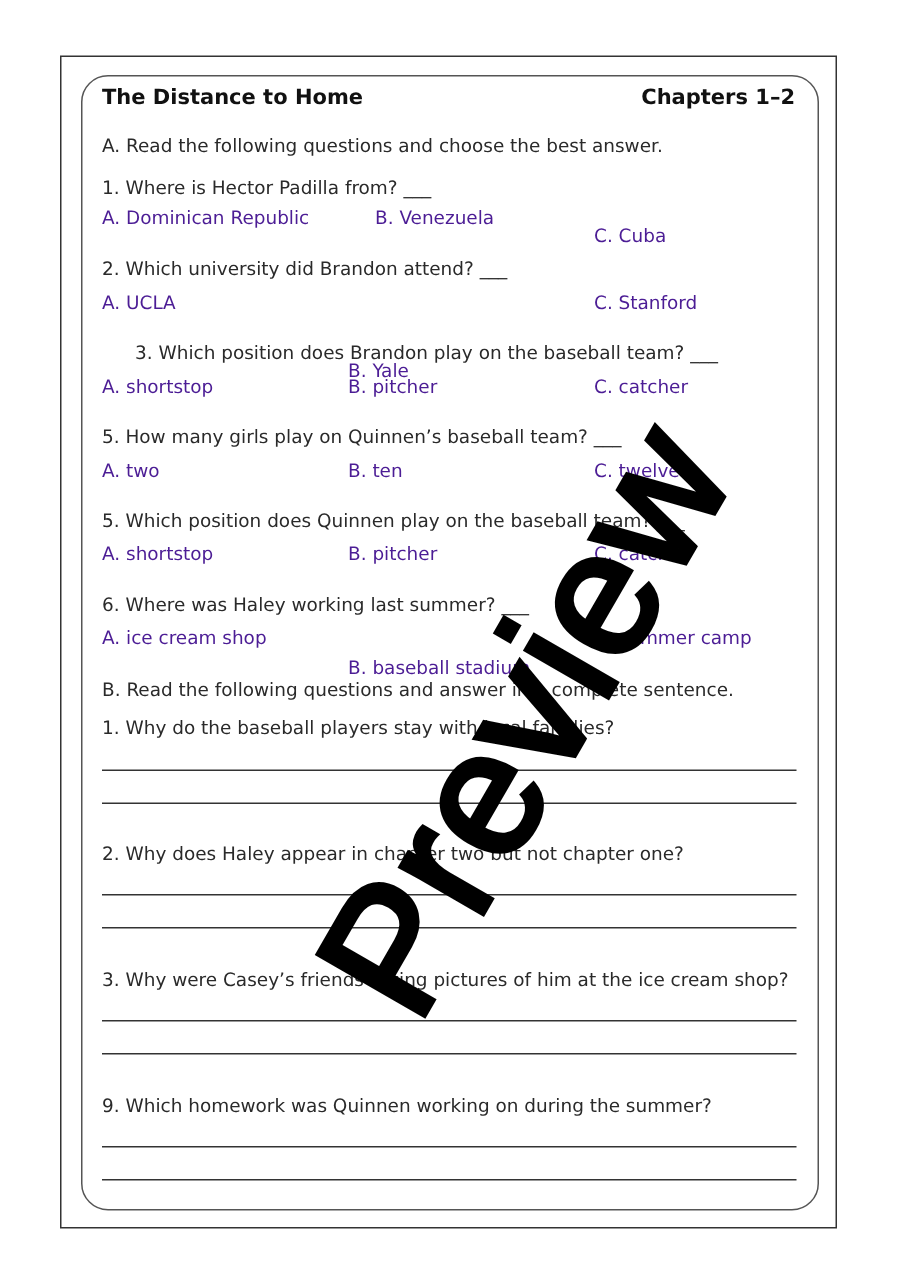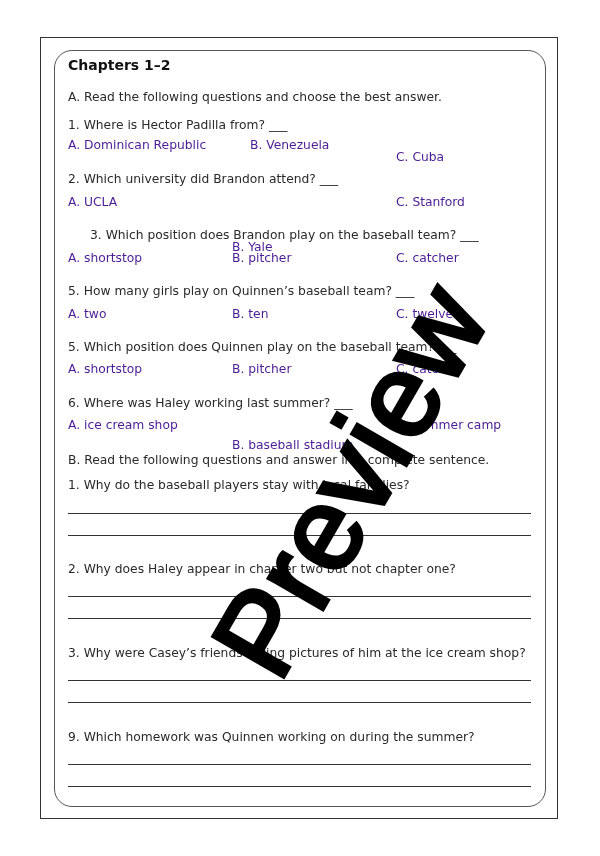--- a/index.html
+++ b/index.html
@@ -22,20 +22,21 @@
                  color: #000; letter-spacing: 1px; white-space: nowrap; pointer-events: none;
                  -webkit-text-stroke: 4px #000; line-height: 1; }
   </style>
 </head>
 <body>
 
 <div class="outer-frame"></div>
 <div class="inner-box"></div>
 
 <div class="title-row">
+  <span>The Distance to Home</span>
   <span>Chapters 1–2</span>
 </div>
 
 <div class="line-text" style="left:68px; top:90px;">A. Read the following questions and choose the best answer.</div>
 
 <div class="line-text" style="left:68px; top:118px;">1. Where is Hector Padilla from? ___</div>
 <div class="opt" style="left:68px; top:138px;">A. Dominican Republic</div>
 <div class="opt" style="left:250px; top:138px;">B. Venezuela</div>
 <div class="opt" style="left:396px; top:138px;margin-top:12px;">C. Cuba</div>
 

